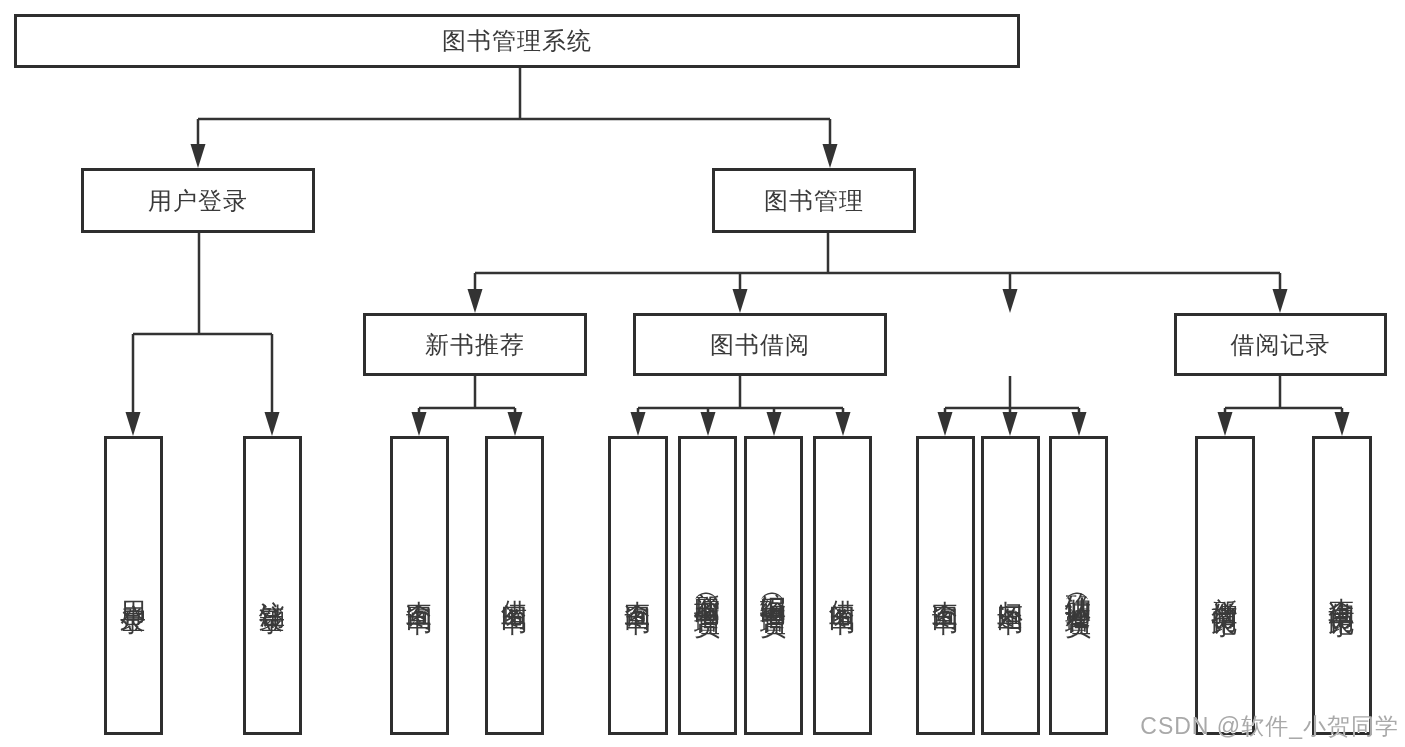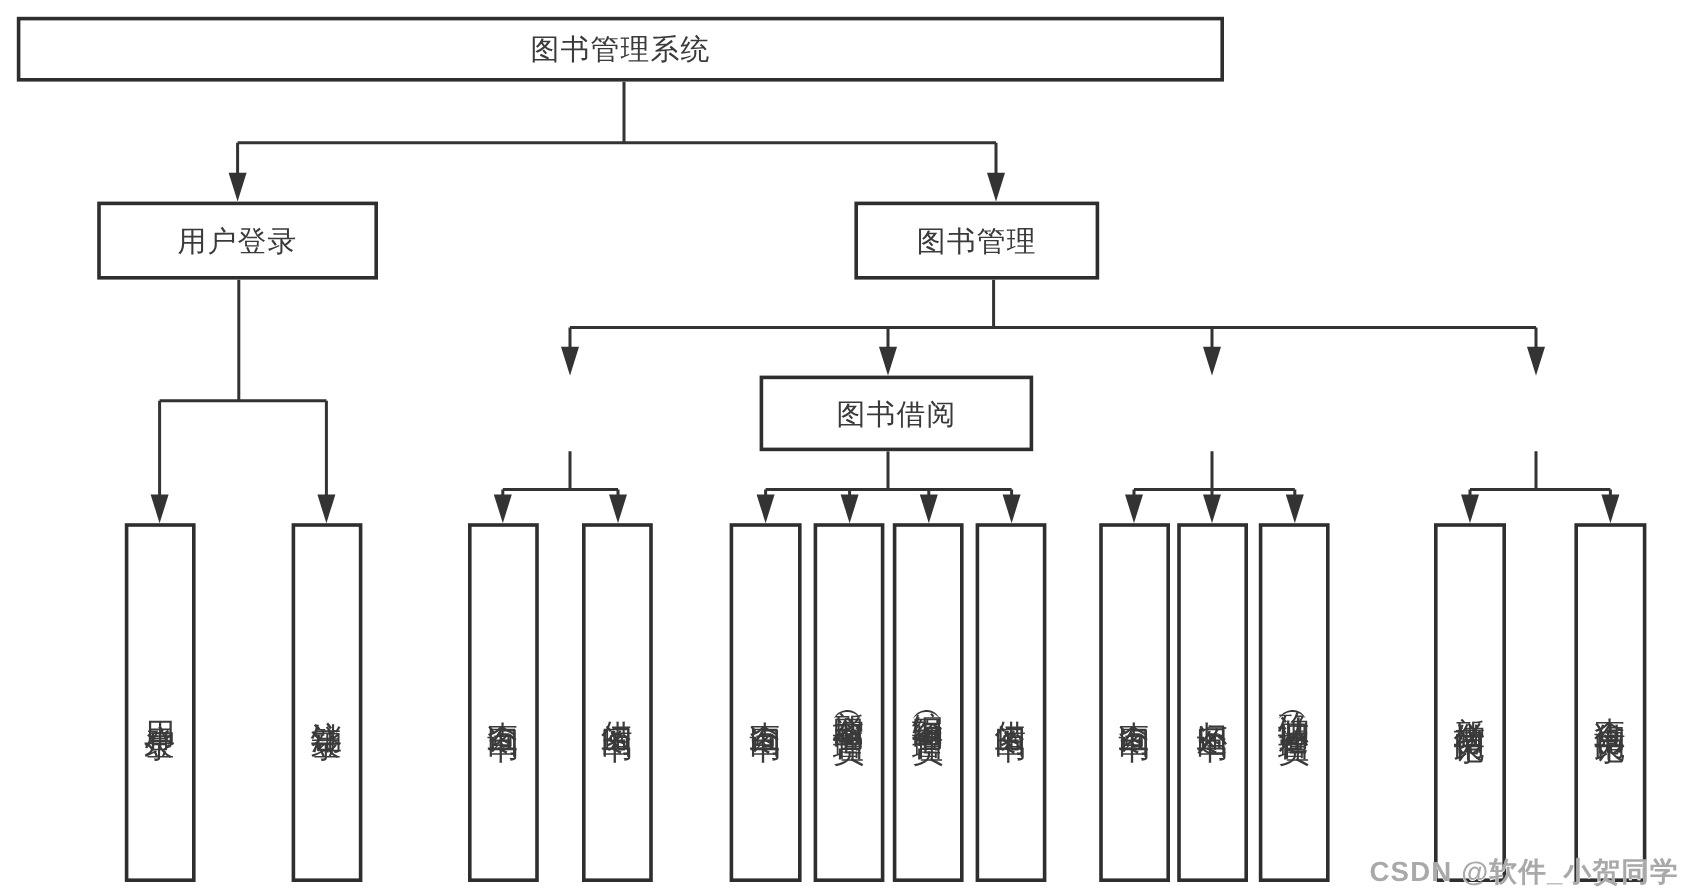--- a/index.html
+++ b/index.html
@@ -13,21 +13,21 @@
     display:flex;align-items:center;justify-content:center;color:#3a3a3a;
   }
   .hbox span{font-size:24px;letter-spacing:1px;white-space:nowrap;}
   .vbox{top:436px;height:299px;}
   .vtext{
     writing-mode:vertical-rl;text-orientation:mixed;
     font-size:26px;letter-spacing:3px;line-height:1;white-space:nowrap;
   }
   .watermark{
     position:absolute;right:6px;bottom:5px;color:#a9a9a9;font-size:23px;
-    letter-spacing:1px;text-shadow:0 1px 0 #ffffff;white-space:nowrap;font-weight:bold;
+    letter-spacing:1px;text-shadow:0 1px 0 #ffffff;white-space:nowrap;
   }
 </style>
 </head>
 <body>
 
 <div class="canvas">
 
   <svg class="wires" viewBox="0 0 1405 747">
     <g stroke="#333333" stroke-width="2.5" fill="none">
       <path d="M520,68 V119 M198,119 H830 M198,119 V146 M830,119 V146"></path>
@@ -65,22 +65,28 @@
     <span>图书管理系统</span>
   </div>
 
   <div class="box hbox" style="left:81px;top:168px;width:234px;height:65px">
     <span>用户登录</span>
   </div>
   <div class="box hbox" style="left:712px;top:168px;width:204px;height:65px">
     <span>图书管理</span>
   </div>
 
-  <div class="box hbox" style="left:633px;top:313px;width:228px;height:63px">
+  <div class="box hbox" style="left:363px;top:313px;width:224px;height:63px">
+    <span>新书推荐</span>
+  </div>
+  <div class="box hbox" style="left:633px;top:313px;width:254px;height:63px">
     <span>图书借阅</span>
+  </div>
+  <div class="box hbox" style="left:1174px;top:313px;width:213px;height:63px">
+    <span>借阅记录</span>
   </div>
 
   <div class="box vbox" style="left:104px;width:59px">
     <span class="vtext">用户登录</span>
   </div>
   <div class="box vbox" style="left:243px;width:59px">
     <span class="vtext">注销登录</span>
   </div>
 
   <div class="box vbox" style="left:390px;width:59px">

